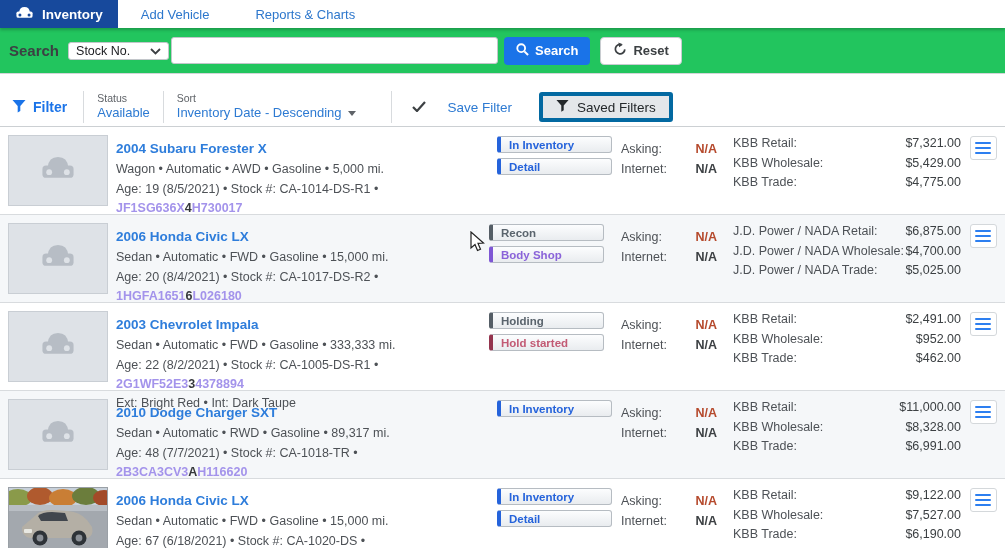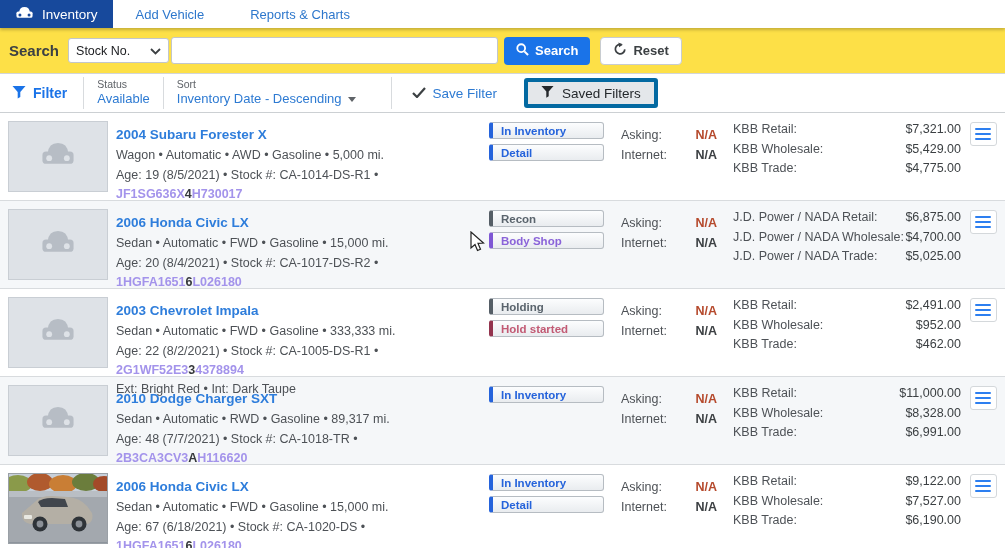--- a/index.html
+++ b/index.html
@@ -6,70 +6,70 @@
   html,body { margin:0; padding:0; }
   body {
     width:1005px; height:548px; overflow:hidden;
     font-family:"Liberation Sans", sans-serif;
     background:#fff; color:#3c4043; position:relative;
   }
   
   .header { height:28px; background:#fff; display:flex; align-items:stretch;
             position:relative; z-index:6; box-shadow:0 2px 3px rgba(0,0,0,.22); }
   .tab-active { background:#17499c; color:#fff; display:flex; align-items:center;
-                gap:8px; padding:0 15px; font-weight:normal; font-size:13.5px; }
+                gap:8px; padding:0 15px; font-weight:bold; font-size:13.5px; }
   .nav-link { display:flex; align-items:center; padding:0 23px; color:#2d77cc;
               font-size:13px; cursor:pointer; }
   
-  .search-bar { height:46px; background:#fde047; border-bottom:1px solid #d2d5d8;
+  .search-bar { height:46px; background:#22c55e; border-bottom:1px solid #d2d5d8;
                 display:flex; align-items:center; padding:0 9px; position:relative; z-index:5; }
   .search-label { font-size:15px; font-weight:bold; color:#3c4043; margin-right:9px; }
-  .select { width:101px; height:25px; background:#fff; border:1px solid #c2c6ca;
+  .select { width:101px; height:18px; background:#fff; border:1px solid #c2c6ca;
             border-radius:3px; display:flex; align-items:center; justify-content:space-between;
             padding:0 7px; font-size:12.5px; color:#202124; cursor:pointer; }
   .search-input { width:327px; height:27px; border:1px solid #c2c6ca; border-radius:3px;
                   margin-left:2px; padding:0 8px; font-size:13px; font-family:inherit; }
   .btn { height:28px; border-radius:4px; display:flex; align-items:center; gap:6px;
          padding:0 12px; font-size:13px; font-weight:bold; cursor:pointer; border:none; }
   .btn-search { background:#1a73e8; color:#fff; margin-left:6px; }
   .btn-reset  { background:#fff; color:#3c4043; border:1px solid #c8ccd0; margin-left:10px; }
   
   .filter-bar { height:39px; background:#fff; border-bottom:1px solid #ccd0d3;
-                display:flex; align-items:center; padding:0 6px; position:relative; z-index:4; }
+                display:flex; align-items:center; padding:0 6px; position:relative; z-index:4;margin-top:14px; }
   .filter-btn { color:#1a73e8; font-weight:bold; font-size:14px; display:flex;
                 align-items:center; gap:7px; padding:0 16px 0 6px; cursor:pointer; }
   .fseg { border-left:1px solid #d8dbde; padding:1px 13px; height:32px;
           display:flex; flex-direction:column; justify-content:center; }
   .fseg-label { font-size:10.5px; color:#5f6368; line-height:1.3; }
   .fseg-value { font-size:13px; color:#2d7ad2; line-height:1.3; display:flex; align-items:center; gap:6px; cursor:pointer; }
   .caret-down { width:0; height:0; border-left:4px solid transparent;
                 border-right:4px solid transparent; border-top:5px solid #5f6368; display:inline-block; }
   .save-filter { color:#2d7ad2; font-size:13.5px; display:flex; align-items:center;
-                 gap:7px; margin-left:22px; cursor:pointer; border-left:1px solid #d8dbde;
+                 gap:22px; margin-left:22px; cursor:pointer; border-left:1px solid #d8dbde;
                  padding-left:20px; height:32px; }
   .saved-filters { background:#e4e7ea; border:4px solid #0369a1; border-radius:3px;
                    height:30px; padding:0 13px; margin-left:27px; font-size:13.5px;
                    color:#24282b; display:flex; align-items:center; gap:8px; cursor:pointer; }
   
   .row { height:88px; display:flex; border-bottom:1px solid #d8dbde; background:#fff; }
   .row.alt { background:#f5f7f9; }
   .thumb { width:100px; height:71px; margin:8px; background:#dee2e7;
            border:1px solid #c9ced4; display:flex; align-items:center; justify-content:center;
            flex:none; overflow:hidden; cursor:pointer; }
   .info { padding-top:9px; flex:1; min-width:0; line-height:1.53; }
   .title { font-size:13.5px; font-weight:bold; color:#2e7ddb; cursor:pointer; display:inline-block; }
   .meta { font-size:12.5px; color:#4d5156; }
   .vin { color:#a393eb; font-weight:bold; cursor:pointer; }
   .vin b { color:#35383b; }
   .right { display:flex; padding-top:9px; flex:none; }
   .badges { width:132px; flex:none; }
   .badge { width:115px; height:17px; border:1px solid #b6bcc2; border-radius:3px;
            background:linear-gradient(#fcfdfe,#e9ecef); display:flex; align-items:center;
            padding-left:8px; margin-bottom:5px; font-size:11.5px; font-weight:bold; cursor:pointer; }
-  .badge-blue   { border-left:4px solid #2563db; color:#2563db; }
+  .badge-blue   { border-left:4px solid #2563db; color:#2563db;margin-left:8px; }
   .badge-gray   { border-left:4px solid #555e66; color:#5a646d; }
   .badge-purple { border-left:4px solid #7e57d4; color:#8a63d9; }
   .badge-rose   { border-left:4px solid #93344e; color:#c25a74; }
   .ask { width:96px; flex:none; font-size:12.5px; }
   .ask-line { display:flex; justify-content:space-between; height:20px; align-items:flex-end; }
   .ask-label { color:#4d5156; }
   .na-red  { color:#b5492c; font-weight:bold; }
   .na-dark { color:#3c4043; font-weight:bold; }
   .kbb { width:228px; flex:none; margin-left:16px; font-size:12.5px; }
   .kbb-line { display:flex; justify-content:space-between; height:19.5px; }

